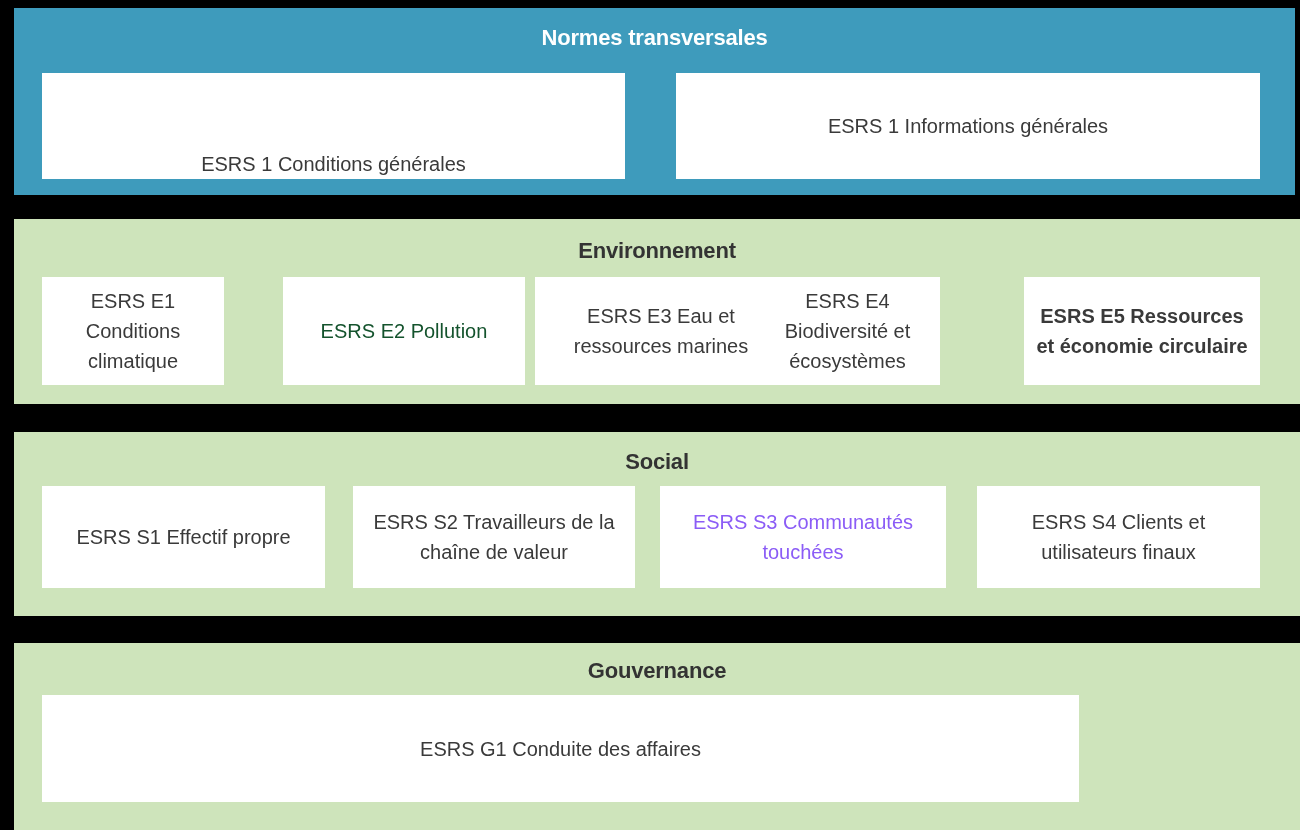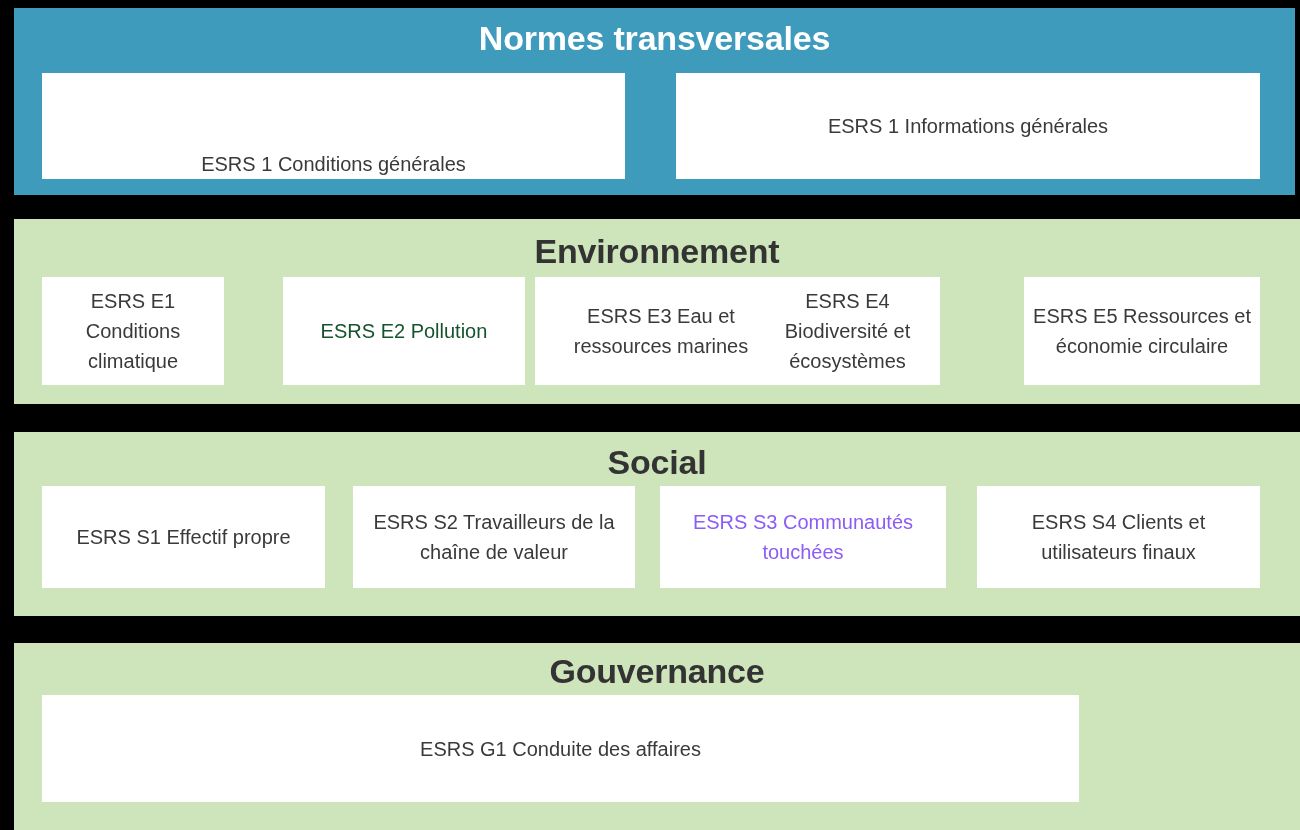--- a/index.html
+++ b/index.html
@@ -19,21 +19,21 @@
     position: absolute;
     box-sizing: border-box;
   }
 
   .band-title {
     position: absolute;
     left: 0;
     right: 0;
     text-align: center;
     font-weight: bold;
-    font-size: 34px;
+    font-size: 22px;
     line-height: 40px;
     letter-spacing: -0.2px;
     white-space: nowrap;
   }
 
   .band-cross .band-title { color: #FFFFFF; }
   .band-green .band-title { color: #333333; }
 
   .card {
     position: absolute;
@@ -165,21 +165,21 @@
 </div>
 
 <div class="card" id="card-e3" style="background: rgb(255, 255, 255); color: rgb(58, 58, 58);">
   <span class="card-text">ESRS E3 Eau et ressources marines</span>
 </div>
 
 <div class="card" id="card-e4" style="background: rgb(255, 255, 255); color: rgb(58, 58, 58);">
   <span class="card-text">ESRS E4 Biodiversité et écosystèmes</span>
 </div>
 
-<div class="card card-overflow" id="card-e5" style="background: rgb(255, 255, 255); color: rgb(58, 58, 58);">
+<div class="card card-overflow" id="card-e5" style="background: rgb(255, 255, 255); color: rgb(58, 58, 58); font-weight: bold;">
   <span class="card-text">ESRS E5 Ressources et économie circulaire</span>
 </div>
 
 <div class="band band-green" id="band-social" style="background: rgb(206, 228, 187);">
   <div class="band-title" style="color: rgb(51, 51, 51);">Social</div>
 </div>
 
 <div class="card" id="card-s1" style="background: rgb(255, 255, 255); color: rgb(58, 58, 58);">
   <span class="card-text">ESRS S1 Effectif propre</span>
 </div>

